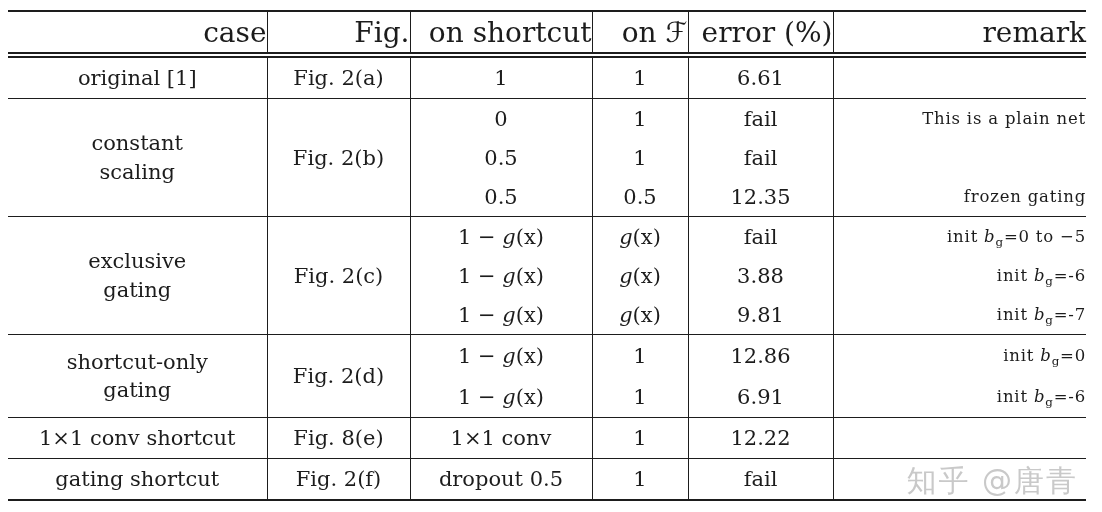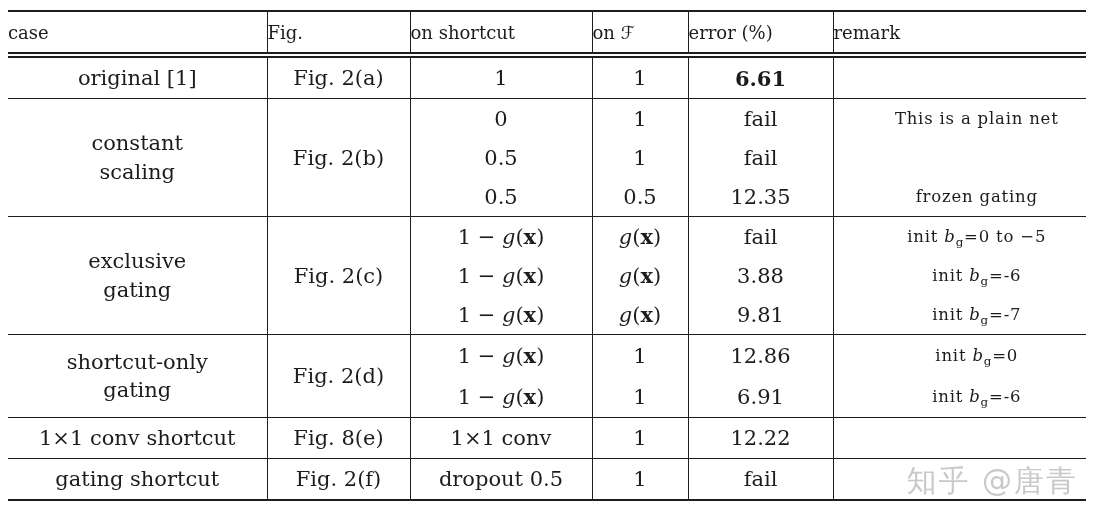--- a/index.html
+++ b/index.html
@@ -16,48 +16,48 @@
     border-collapse: collapse;
     table-layout: fixed;
     width: 1078px;
     margin: 10px 0 0 8px;
     border-top: 2px solid #1d1d1d;
     border-bottom: 2.5px solid #1d1d1d;
   }
   thead th {
     border-bottom: 6px double #1d1d1d;
     font-weight: normal;
-    font-size: 18px;
+    font-size: 28px;
     height: 40px;
     padding: 0;
-    text-align: left;
+    text-align: right;
     vertical-align: middle;
   }
   tbody { border-bottom: 1.5px solid #1d1d1d; }
   td {
     padding: 0;
     font-size: 21px;
     text-align: center;
     vertical-align: middle;
   }
   .bl { border-left: 1.5px solid #1d1d1d; }
   .r39 td { height: 39px; }
   .r40 td { height: 40px; }
   .r41 td { height: 41px; }
   td.case-cell { white-space: pre-line; line-height: 1.35; margin-top: 24px; }
   td.remark-cell, th.remark-head { }
   td.remark-cell {
-    text-align: center;
+    text-align: right;
     padding-left: 34px;
     font-size: 16.5px;
     letter-spacing: 0.8px;
   }
   sub { font-size: 0.72em; line-height: 0; }
   i { font-style: italic; }
-  b { font-weight: 700; margin-top: 24px; }
+  b { font-weight: 400; margin-top: 24px; }
 
   .watermark {
     position: absolute;
     top: 451px;
     right: 24px;
     font-size: 30px;
     color: #c9c9c9;
     text-shadow: 2px 2px 0 #ffffff, -1px -1px 0 #ffffff;
     font-family: "DejaVu Sans", "Liberation Sans", sans-serif;
     letter-spacing: 2px;

